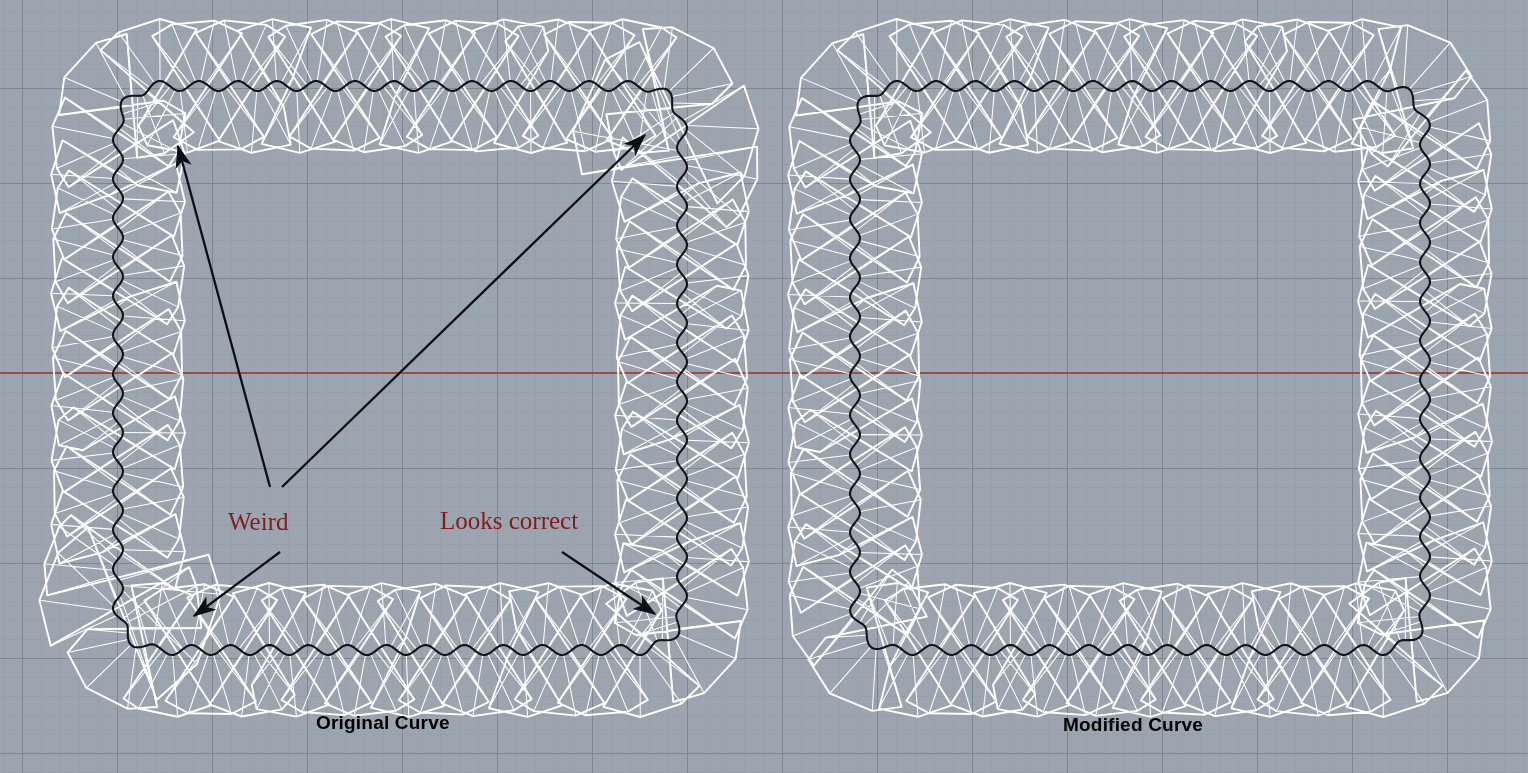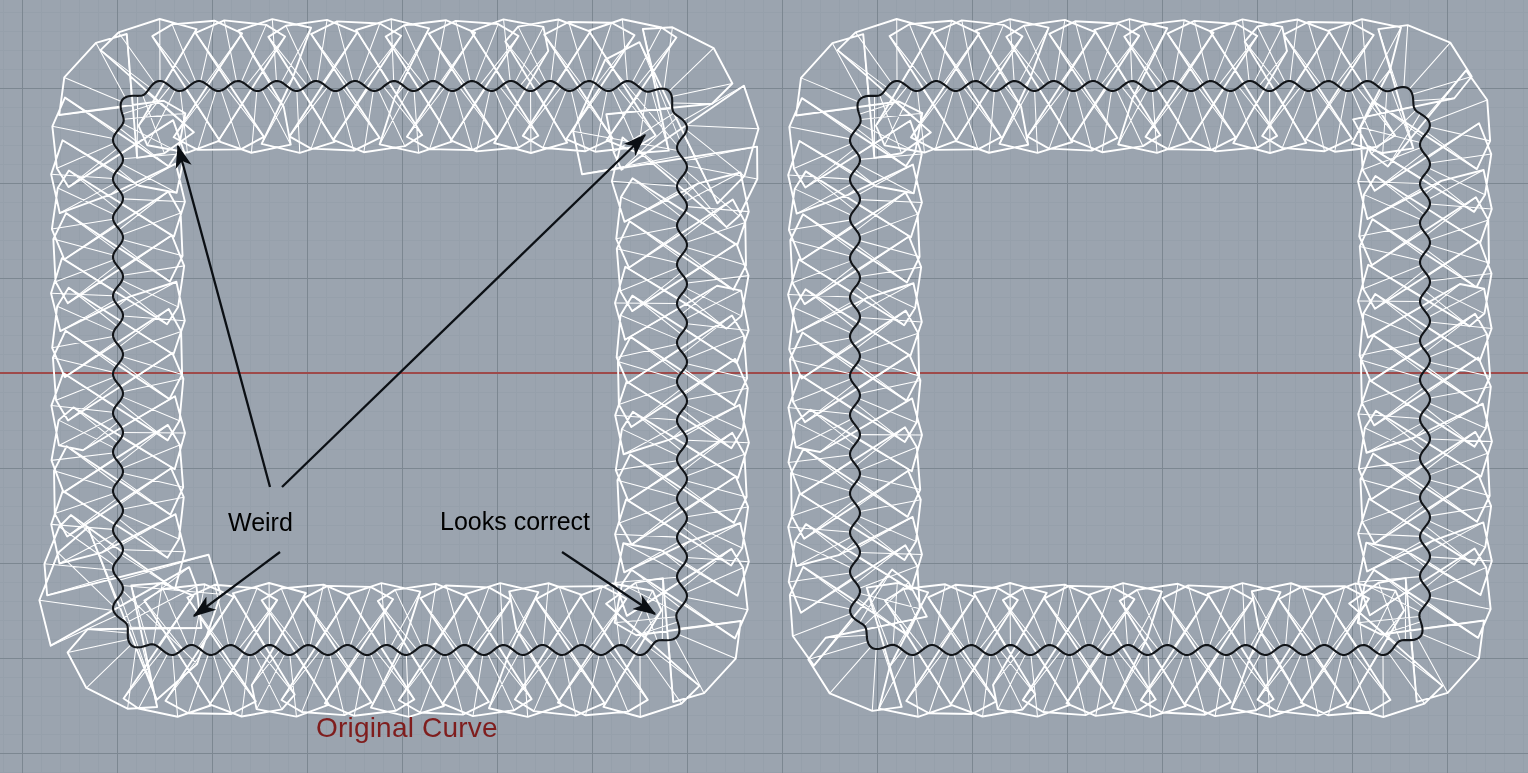--- a/index.html
+++ b/index.html
@@ -16,32 +16,33 @@
     background:#9ba4af;
   }
   #scene{
     position:absolute;
     left:0; top:0;
     width:1528px;
     height:773px;
   }
   .caption{
     position:absolute;
-    color:#7f1d1d;
-    font-size:28px;
+    color:#000000;
+    font-size:19px;
     font-family:"Liberation Sans", sans-serif;
     letter-spacing:0.2px;
     white-space:nowrap;
     user-select:none;
+    font-weight:bold;
   }
   .annot{
     position:absolute;
-    color:#000000;
+    color:#7f1d1d;
     font-size:25px;
-    font-family:Liberation Sans, sans-serif;
+    font-family:Liberation Serif, serif;
     white-space:nowrap;
     user-select:none;
   }
   #cap-original{ left:316px; top:712px; }
   #cap-modified{ left:1063px; top:714px; }
   #lbl-weird{ left:228px; top:508px; }
   #lbl-correct{ left:440px; top:507px;text-align:right; }
 </style>
 </head>
 <body>
@@ -77,18 +78,19 @@
     <g id="annotation-layer">
         <line x1="270" y1="487" x2="178" y2="146" stroke="#0b0f14" stroke-width="2.3" marker-end="url(#arrowhead)"></line>
         <line x1="280" y1="552" x2="194" y2="616" stroke="#0b0f14" stroke-width="2.3" marker-end="url(#arrowhead)"></line>
         <line x1="282" y1="487" x2="645" y2="135" stroke="#0b0f14" stroke-width="2.3" marker-end="url(#arrowhead)"></line>
         <line x1="562" y1="552" x2="655" y2="614" stroke="#0b0f14" stroke-width="2.3" marker-end="url(#arrowhead)"></line>
       </g>
   </svg>
 
   <div class="caption" id="cap-original">Original Curve</div>
 
+  <div class="caption" id="cap-modified">Modified Curve</div>
 
   <div class="annot" id="lbl-weird">Weird</div>
 
   <div class="annot" id="lbl-correct">Looks correct</div>
 
 </div>
 
 </body></html>

